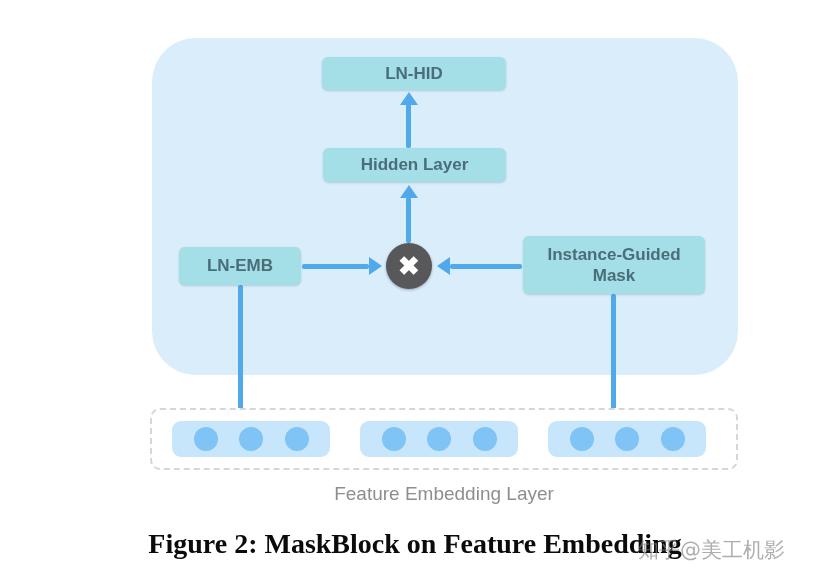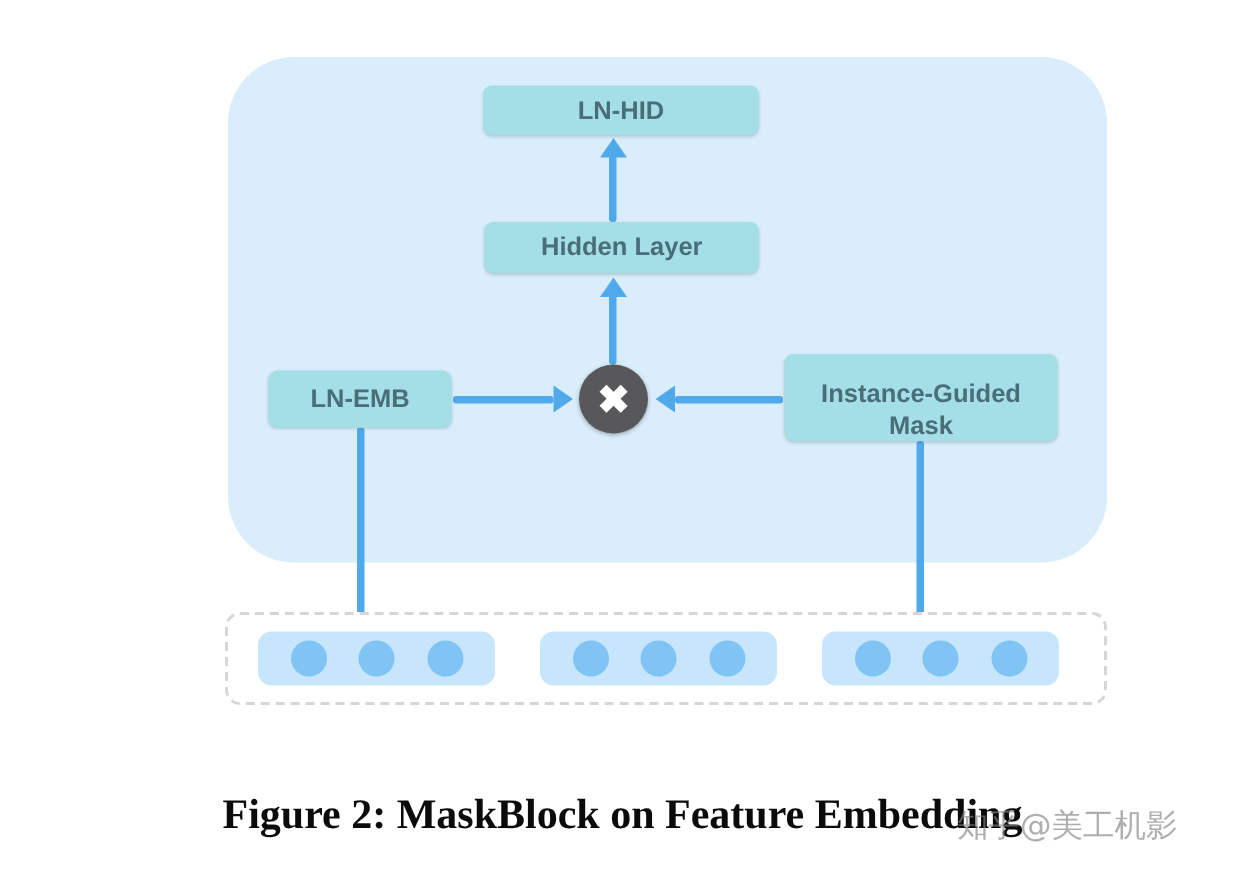--- a/index.html
+++ b/index.html
@@ -13,21 +13,21 @@
   }
   .node {
     position:absolute; background:#A4DEE7; border-radius:6px;
     display:flex; align-items:center; justify-content:center;
     color:#4A6E78; font-weight:bold; font-size:17px; text-align:center;
     box-shadow:0 1px 2px rgba(60,100,110,0.25); line-height:1.25;
   }
   .node-ln-hid   { left:322px; top:57px;  width:184px; height:33px; }
   .node-hidden   { left:323px; top:148px; width:183px; height:34px; }
   .node-ln-emb   { left:179px; top:247px; width:122px; height:38px; }
-  .node-mask     { left:523px; top:236px; width:182px; height:58px; padding:0 10px; box-sizing:border-box;align-items:flex-end; }
+  .node-mask     { left:523px; top:236px; width:182px; height:58px; padding:0 10px; box-sizing:border-box; }
 
   .vline { position:absolute; width:5px; background:#4FA9EA; border-radius:2px; }
   .hline { position:absolute; height:5px; background:#4FA9EA; border-radius:2px; }
 
   .ah-up {
     position:absolute; width:0; height:0;
     border-left:9px solid transparent; border-right:9px solid transparent;
     border-bottom:13px solid #4FA9EA;
   }
   .ah-right {
@@ -133,18 +133,19 @@
     <div class="dot"></div>
     <div class="dot"></div>
     <div class="dot"></div>
   </div>
   <div class="dot-group dot-group-3">
     <div class="dot"></div>
     <div class="dot"></div>
     <div class="dot"></div>
   </div>
 
+  <div class="feature-label">Feature Embedding Layer</div>
 
   <div class="caption">Figure 2: MaskBlock on Feature Embedding</div>
 
   <div class="watermark">知乎@美工机影</div>
 
 </div>
 
 </body></html>

